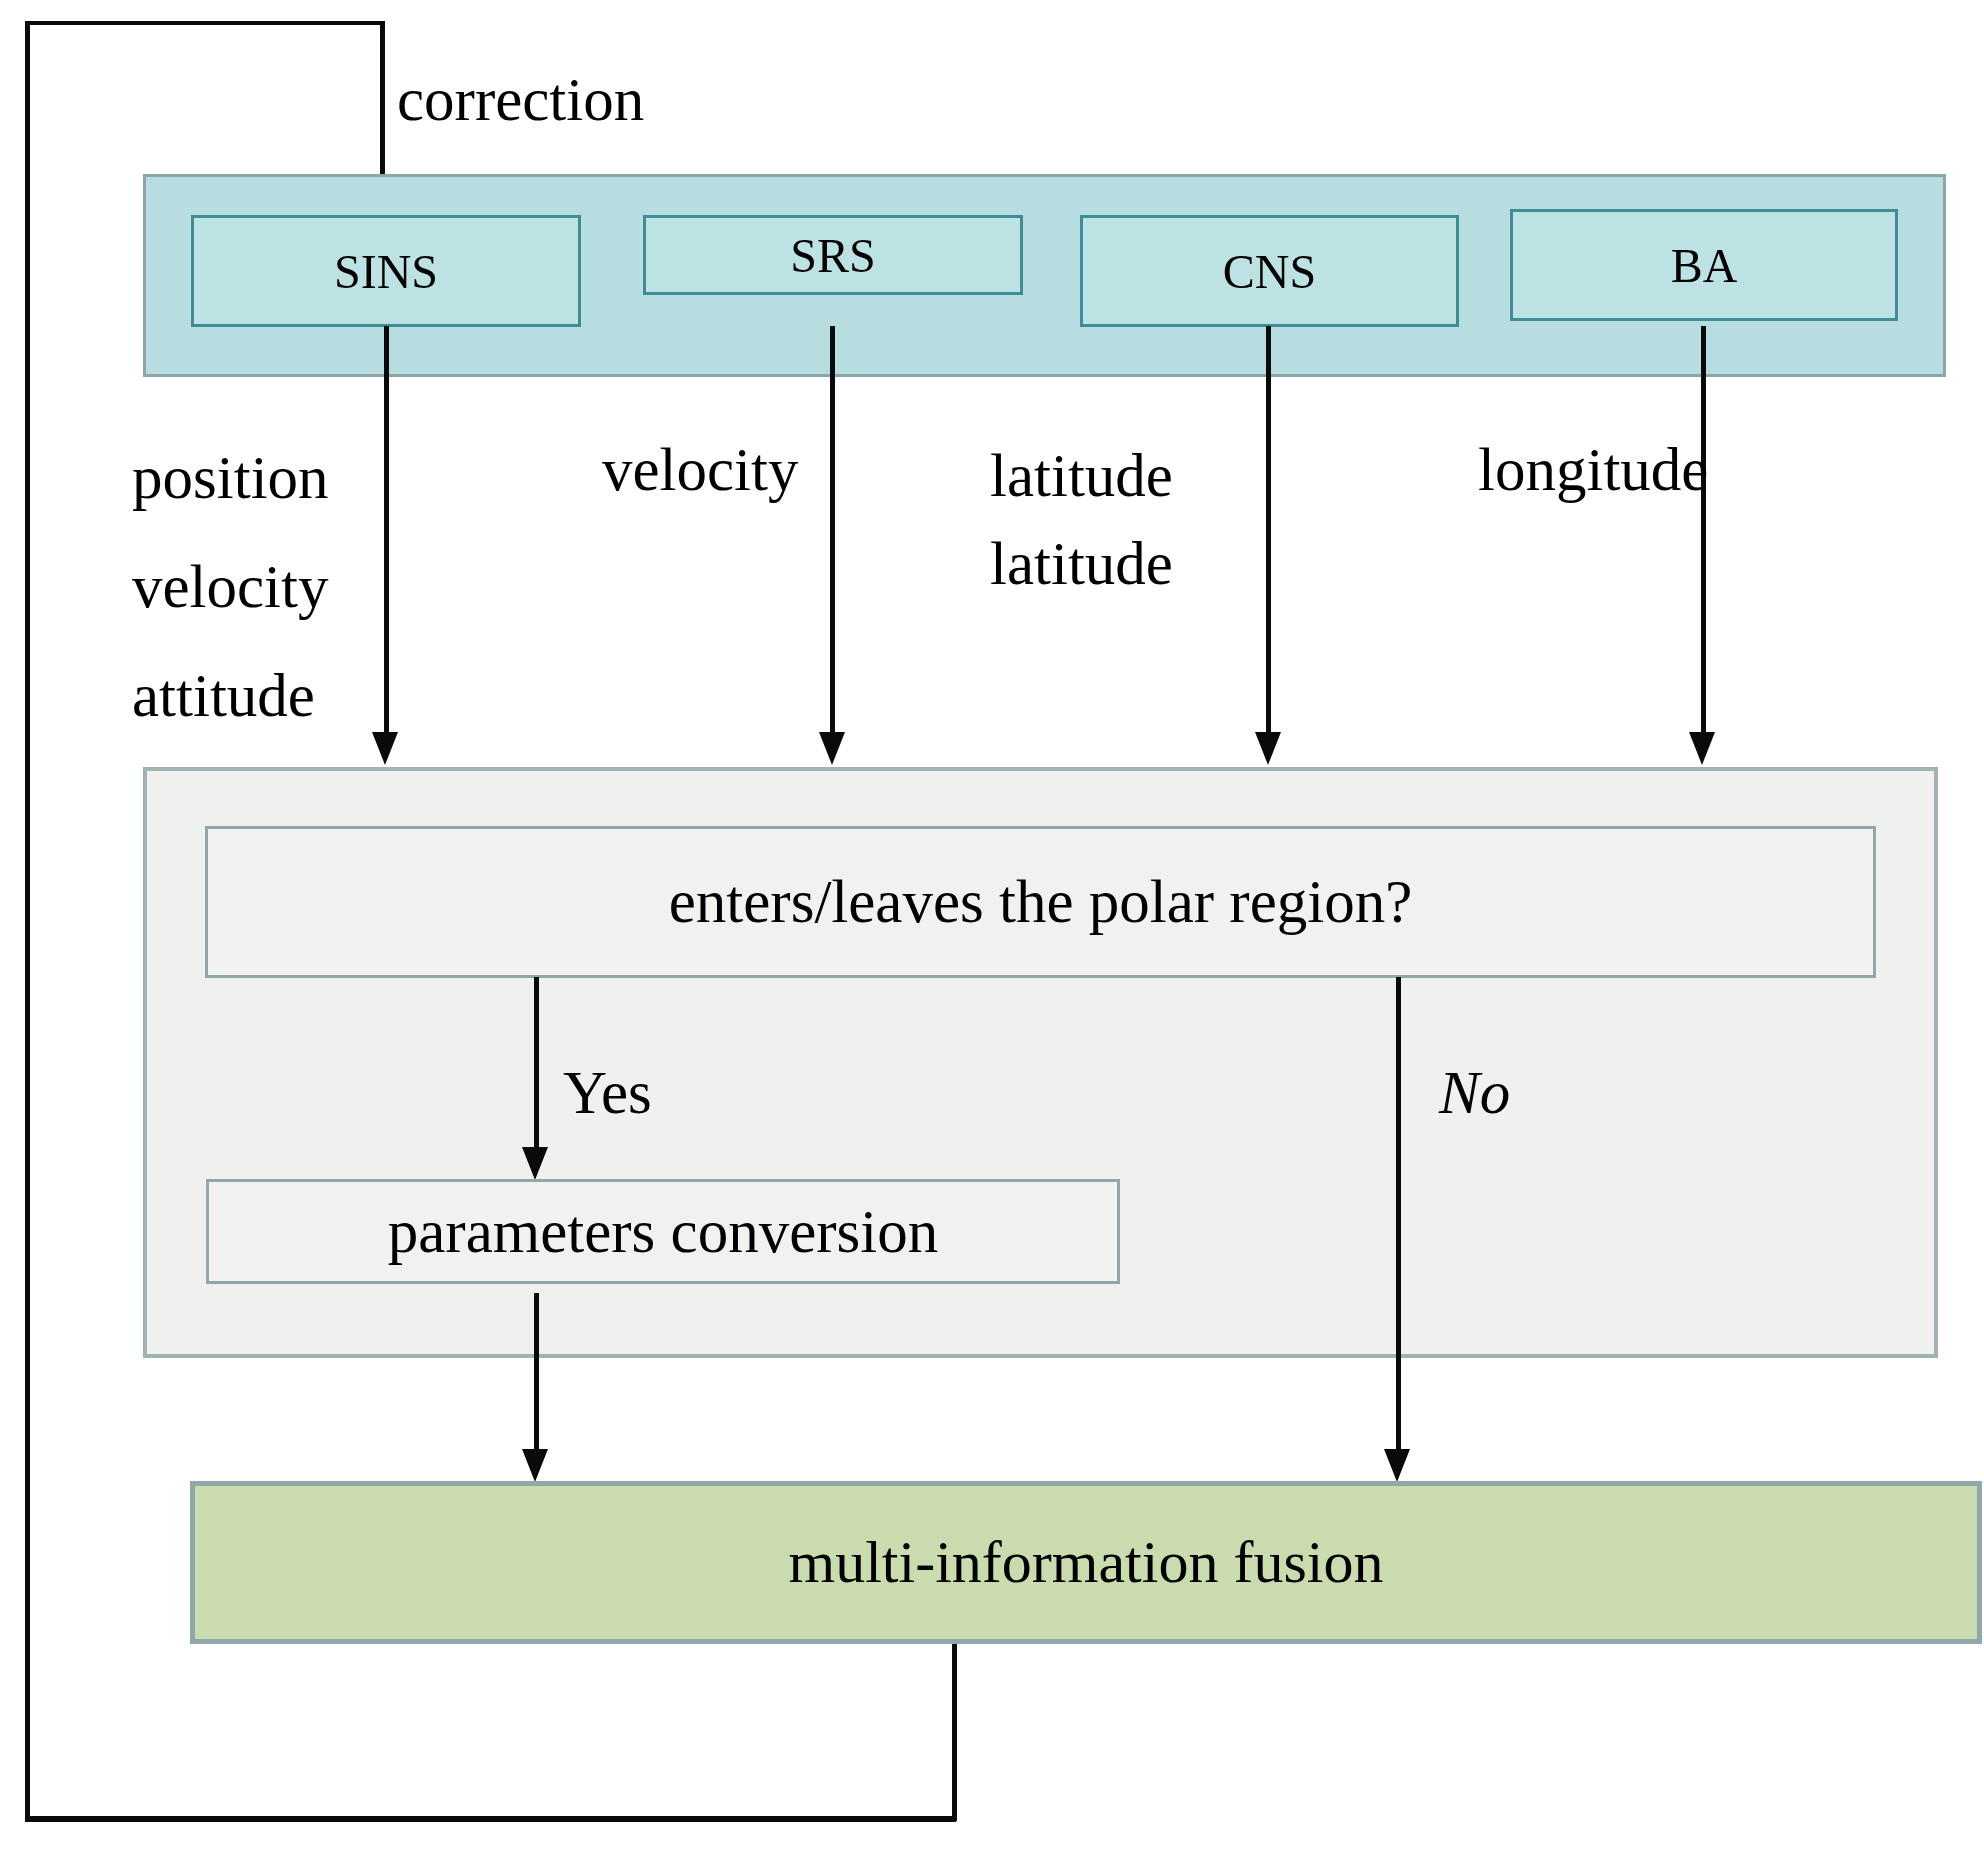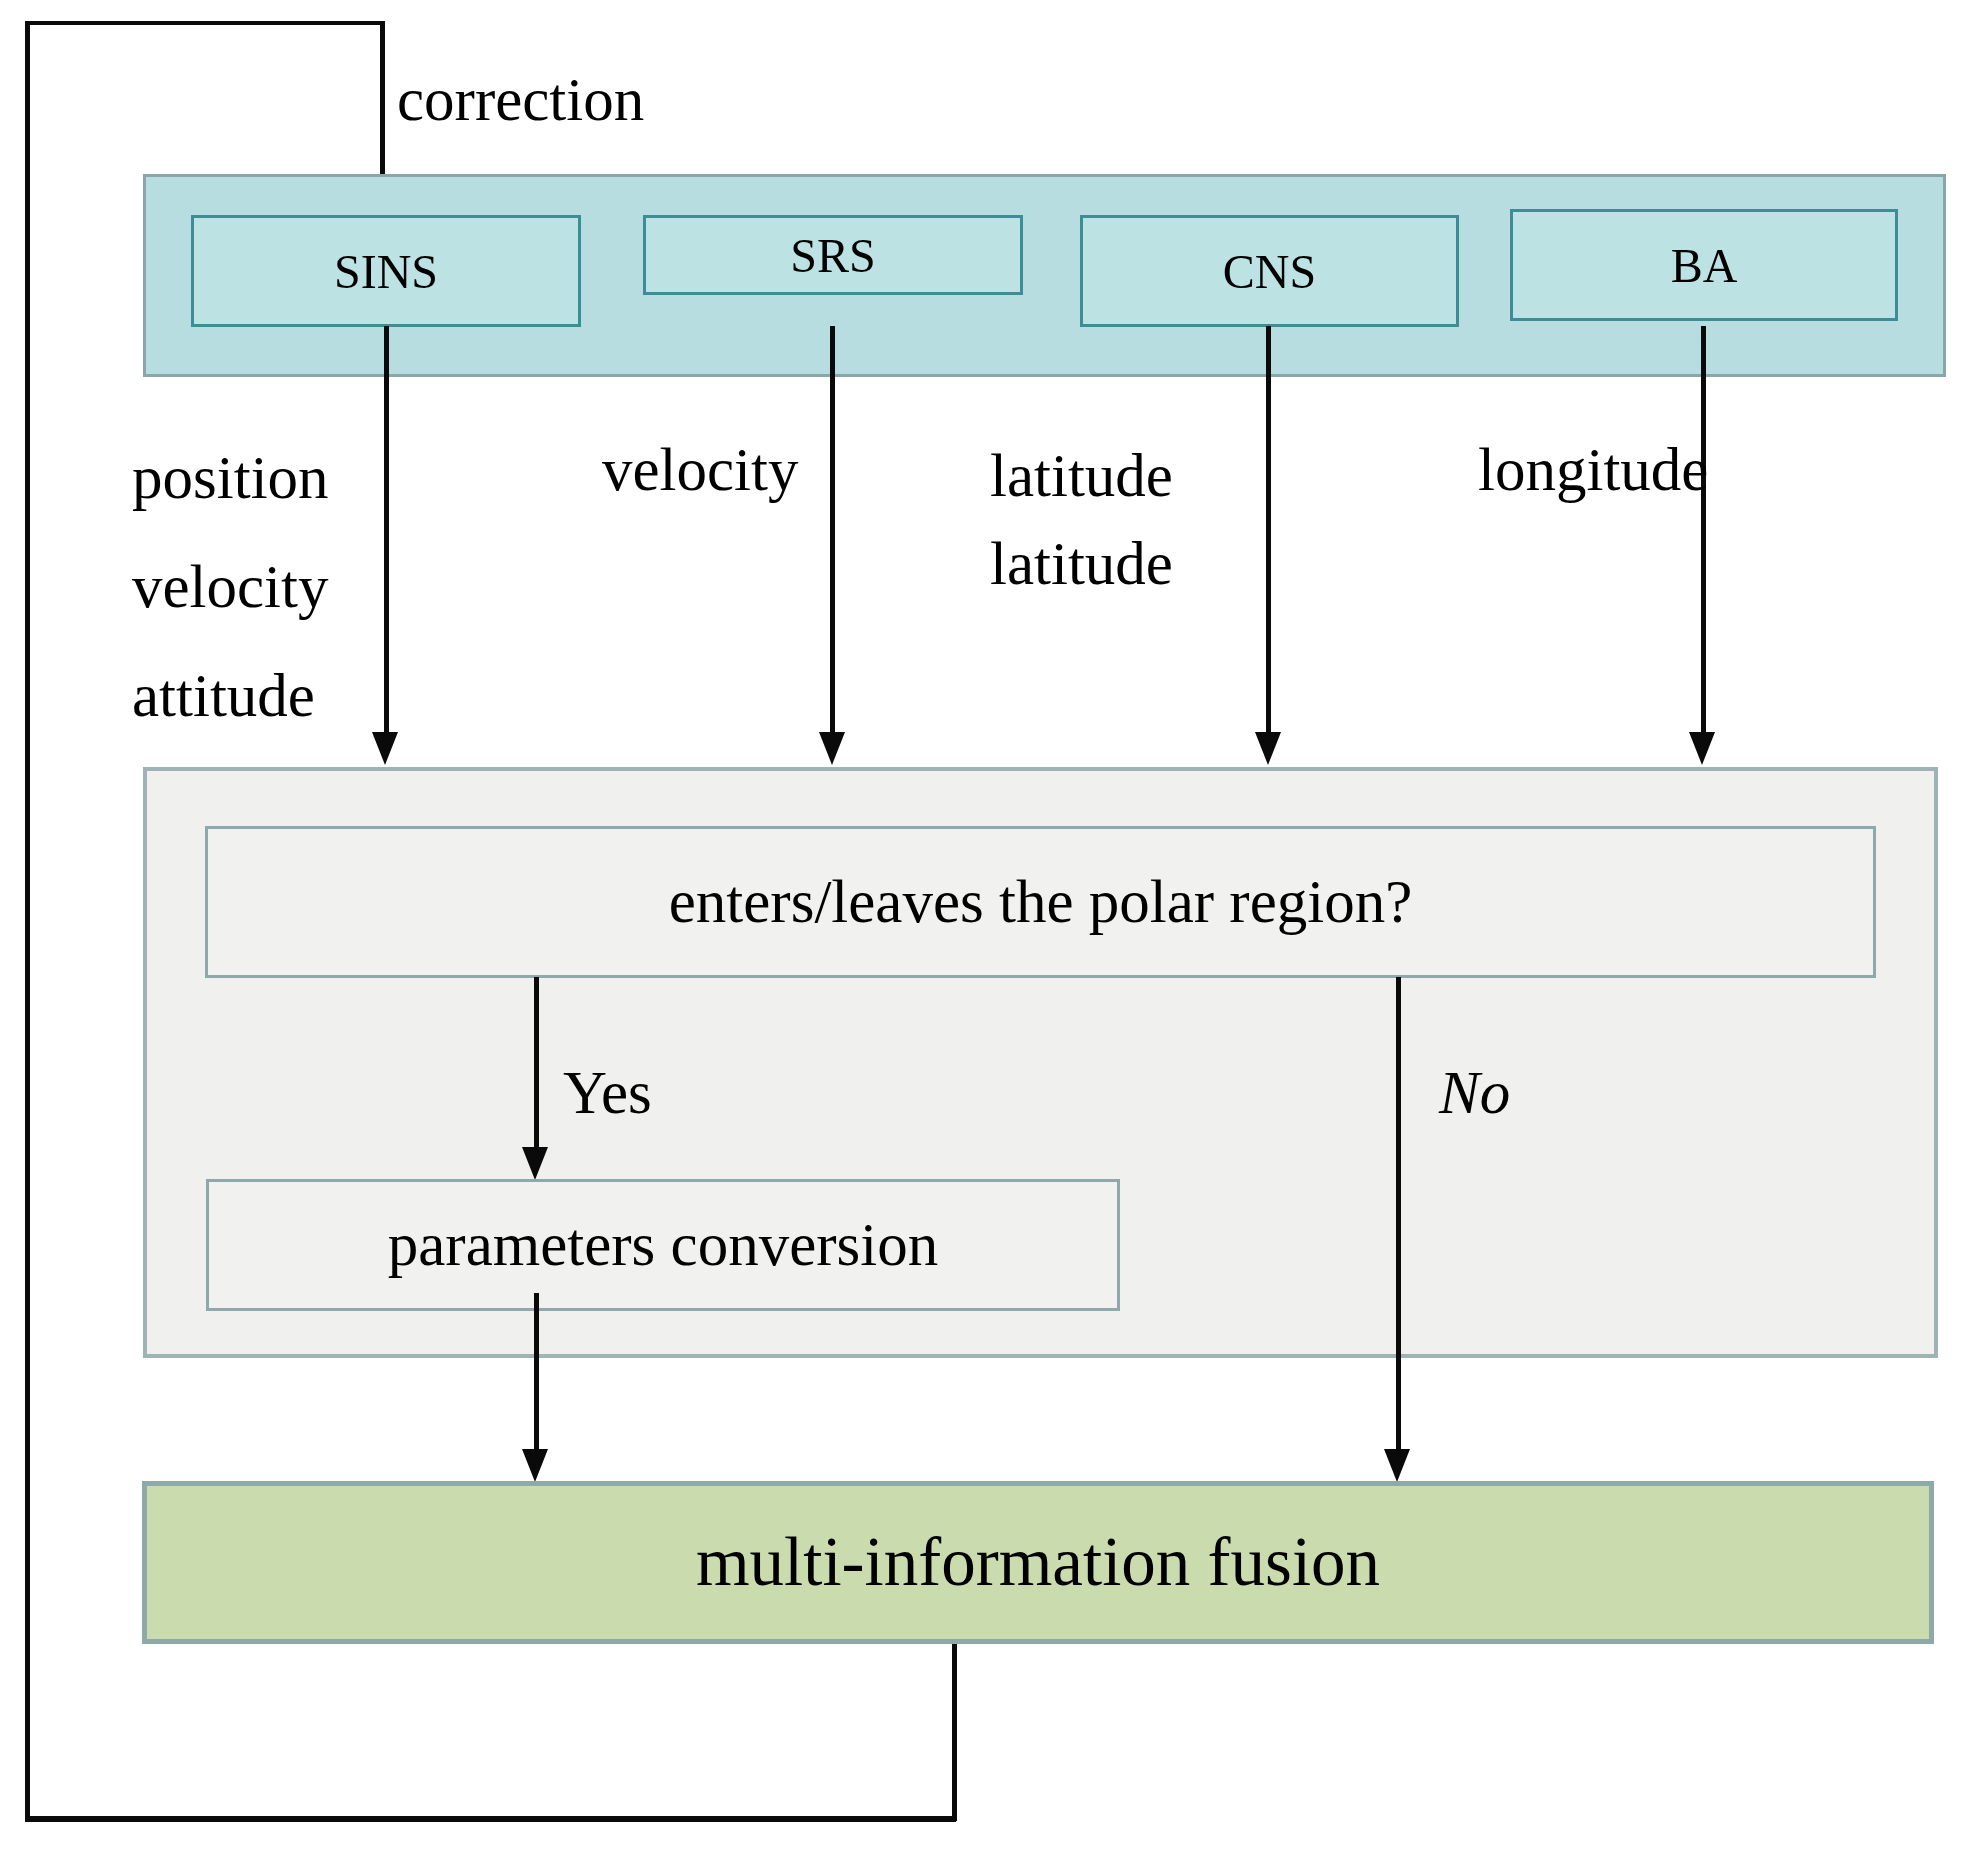--- a/index.html
+++ b/index.html
@@ -22,21 +22,21 @@
     border-top:33px solid var(--line-color);
   }
   .box{
     position:absolute;display:flex;align-items:center;justify-content:center;
     box-sizing:border-box;text-align:center;
   }
   .banner{background:var(--banner-fill);border:3.8px solid var(--banner-border);}
   .sensor{background:var(--sensor-fill);border:3.8px solid var(--sensor-border);font-size:48px;}
   .panel{background:var(--panel-fill);border:4.5px solid var(--panel-border);}
   .node{background:var(--node-fill);border:3.8px solid var(--node-border);font-size:61px;}
-  .fusion{background:var(--fusion-fill);border:5.3px solid var(--node-border);font-size:69px;}
+  .fusion{background:var(--fusion-fill);border:5.3px solid var(--node-border);font-size:60px;margin-left:48px;}
   .lbl{position:absolute;font-size:61px;white-space:nowrap;line-height:1.15;}
   .lbl-stack-wide{line-height:109px;}
   .lbl-stack-tight{line-height:88px;}
 </style>
 </head>
 <body>
 
 <div id="canvas">
 
   <div class="vline" style="left:952px;top:1642px;width:4.5px;height:179px;"></div>
@@ -83,21 +83,21 @@
   <div class="lbl" style="left:1478px;top:435px;">longitude</div>
 
   <div class="box panel" style="left:143px;top:767px;width:1795px;height:591px;"></div>
   <div class="box node" style="left:205px;top:826px;width:1671px;height:152px;">
     <span>enters/leaves the polar region?</span>
   </div>
 
   <div class="vline" style="left:534px;top:977px;width:4.5px;height:171px;"></div>
   <div class="arrowhead" style="left:522px;top:1147px;"></div>
   <div class="lbl" style="left:563px;top:1058px;">Yes</div>
-  <div class="box node" style="left:206px;top:1179px;width:914px;height:132px;">
+  <div class="box node" style="left:206px;top:1179px;width:914px;height:105px;">
     <span>parameters conversion</span>
   </div>
   <div class="vline" style="left:534px;top:1293px;width:4.5px;height:156px;"></div>
   <div class="arrowhead" style="left:522px;top:1449px;"></div>
 
   <div class="vline" style="left:1396px;top:977px;width:4.5px;height:473px;"></div>
   <div class="arrowhead" style="left:1384px;top:1449px;"></div>
   <div class="lbl" style="left:1439px;top:1058px;font-style:italic;">No</div>
 
   <div class="box fusion" style="left:142px;top:1481px;width:1792px;height:163px;">

